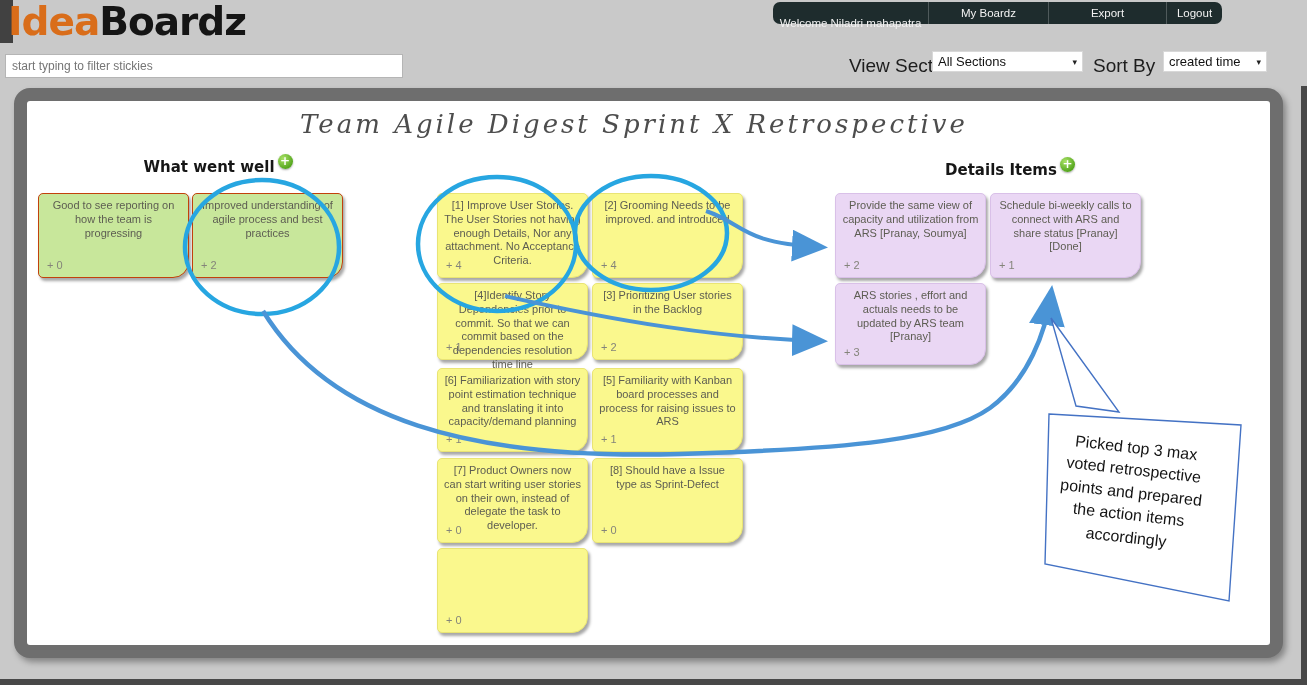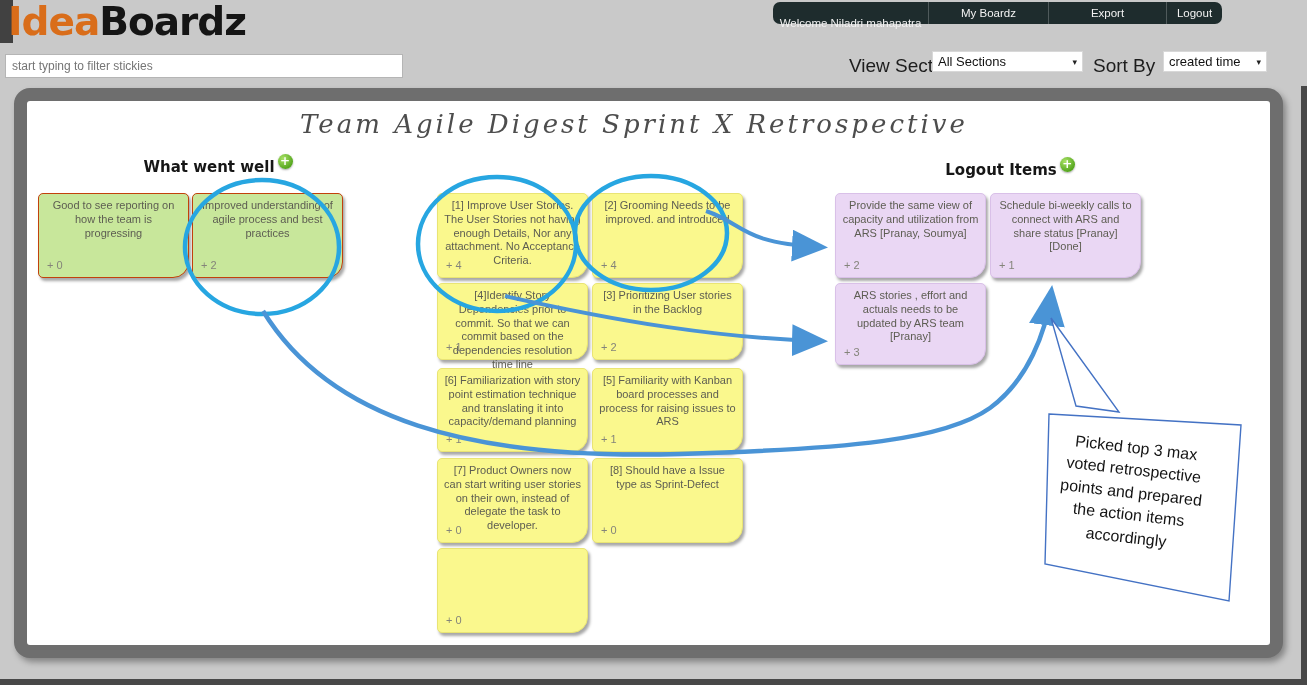--- a/index.html
+++ b/index.html
@@ -117,21 +117,21 @@
 
 <div class="board"></div>
 <div class="board-content">
 
   <div class="board-title">Team Agile Digest Sprint X Retrospective</div>
 
   <div class="col-header" style="left:66px;top:57px;">
     <span>What went well</span><span class="plus-btn">+</span>
   </div>
   <div class="col-header" style="left:858px;top:60px;">
-    <span>Logout Items</span><span class="plus-btn">+</span>
+    <span>Details Items</span><span class="plus-btn">+</span>
   </div>
 
   <div class="sticky green" style="left:11px;top:92px;height:85px;">
     <span>Good to see reporting on how the team is progressing</span>
     <span class="votes">+ 0</span>
   </div>
   <div class="sticky green" style="left:165px;top:92px;height:85px;">
     <span>Improved understanding of agile process and best practices</span>
     <span class="votes">+ 2</span>
   </div>

